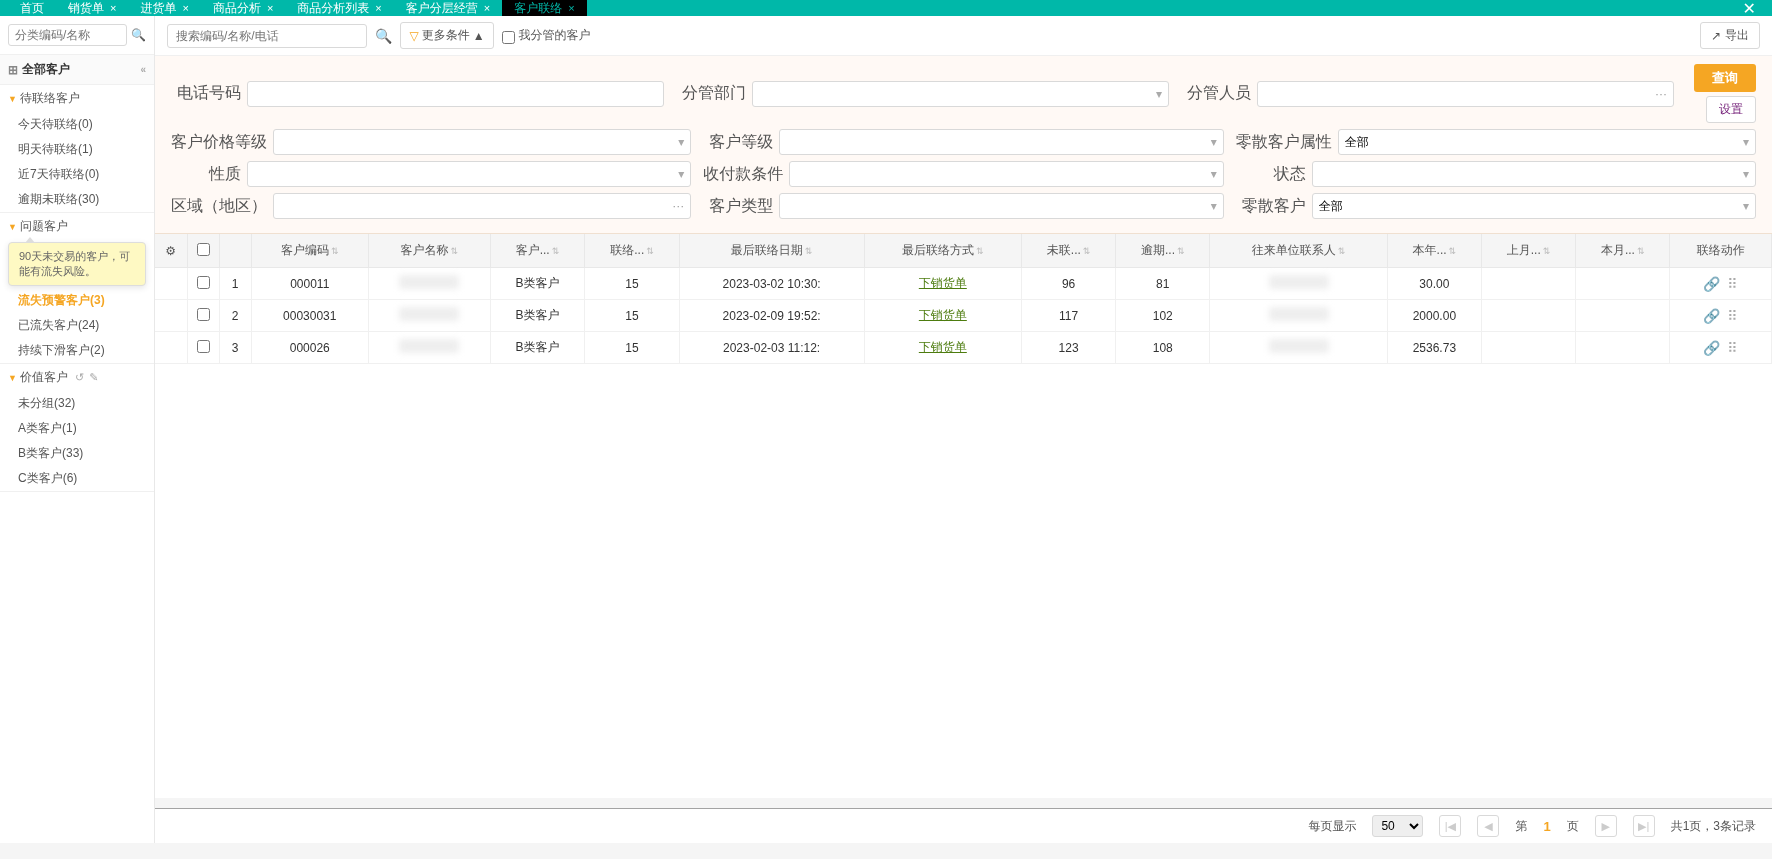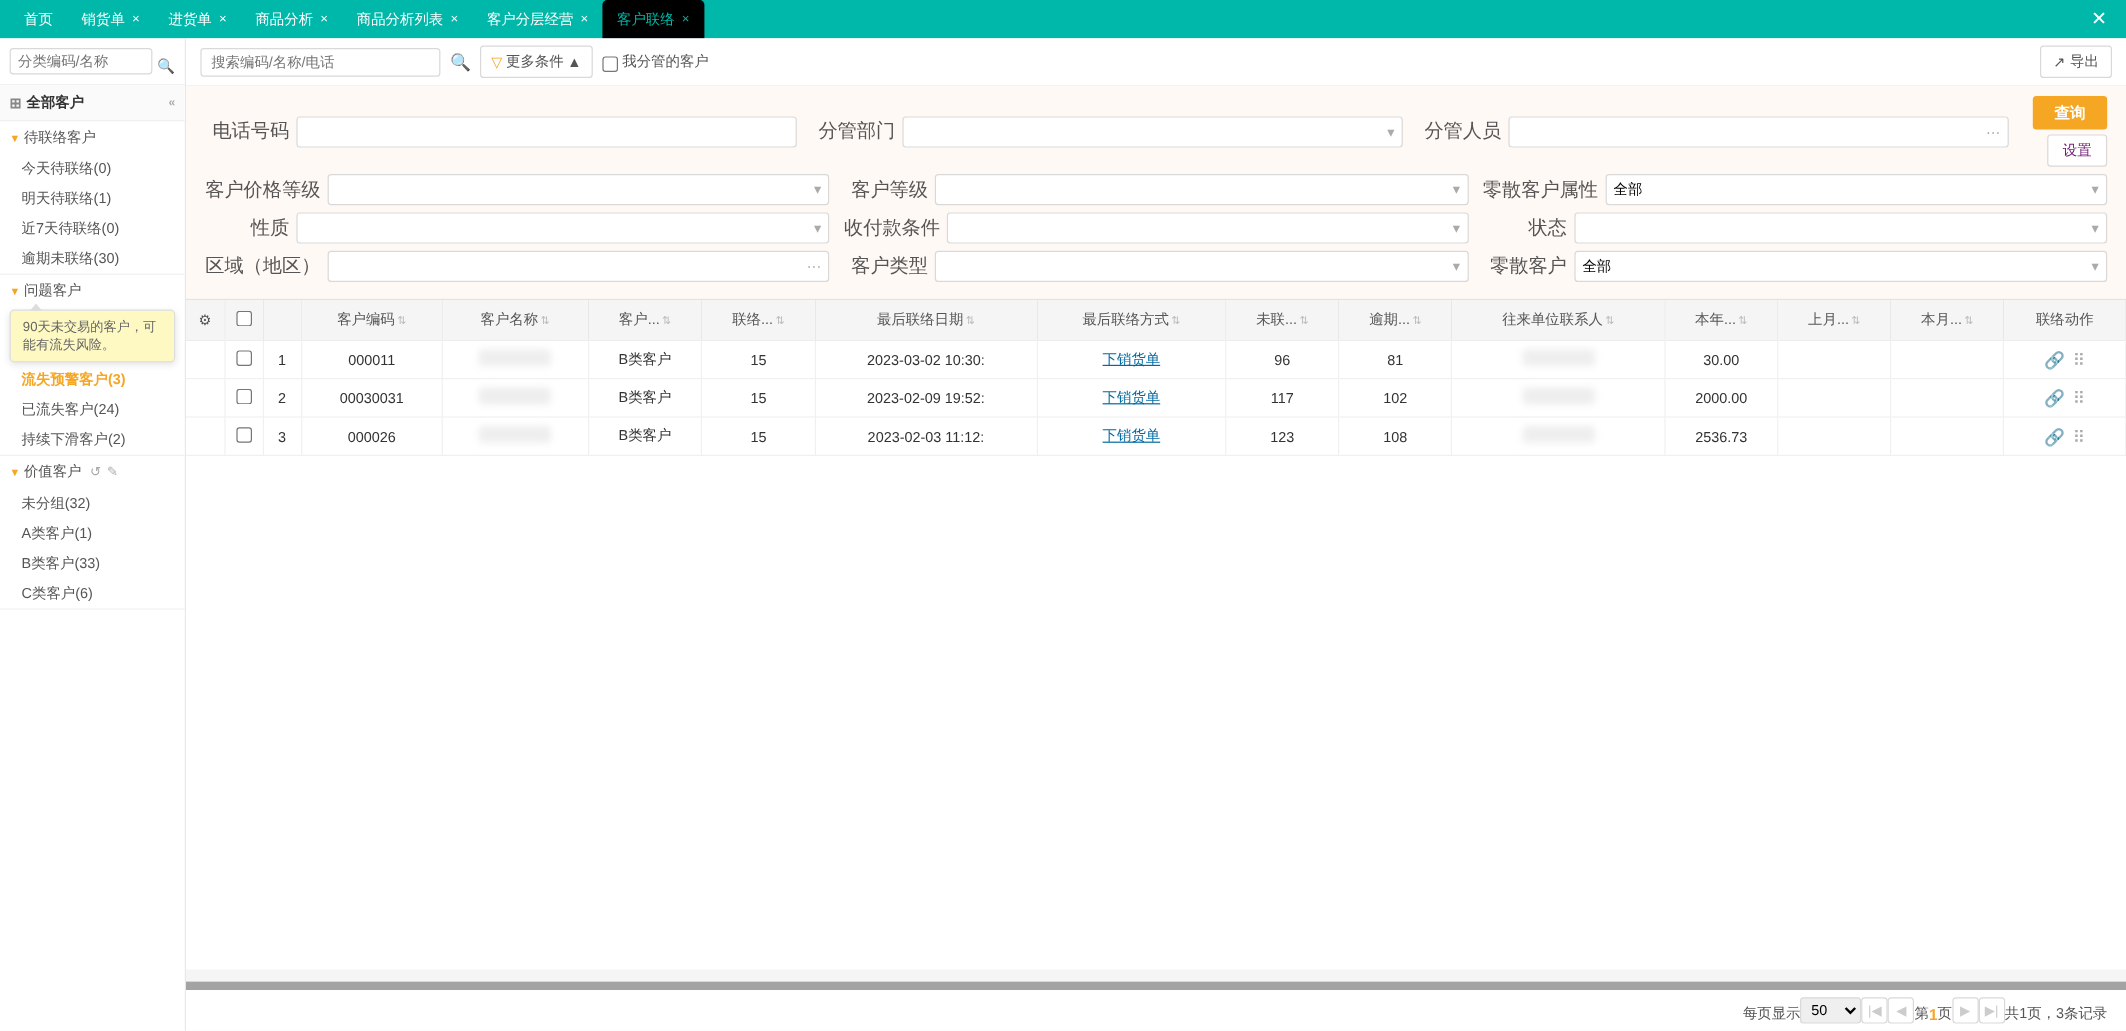--- a/index.html
+++ b/index.html
@@ -3,21 +3,21 @@
   <meta charset="utf-8">
   <style>
     * { box-sizing: border-box; margin: 0; padding: 0; font-family: 'Microsoft YaHei', Arial, sans-serif; font-size: 12px; }
     body { background: #f5f5f5; overflow: hidden; }
 
     
     .top-tabbar {
       display: flex;
       align-items: center;
       background: #00b8a9;
-      height: 32px;
+      height: 16px;
       padding: 0 8px;
     }
     .top-tab {
       display: flex;
       align-items: center;
       padding: 0 12px;
       height: 32px;
       color: #fff;
       cursor: pointer;
       font-size: 13px;
@@ -53,21 +53,21 @@
       width: 155px;
       background: #fff;
       border-right: 1px solid #e8e8e8;
       display: flex;
       flex-direction: column;
       overflow-y: auto;
       flex-shrink: 0;
     }
     .sidebar-search {
       display: flex;
-      align-items: flex-end;
+      align-items: center;
       padding: 8px;
       border-bottom: 1px solid #f0f0f0;
       gap: 4px;
     }
     .sidebar-search input {
       border: 1px solid #d9d9d9;
       border-radius: 3px;
       padding: 3px 6px;
       width: 100%;
       font-size: 12px;
@@ -316,34 +316,34 @@
     th .sort-icon { color: #bbb; font-size: 9px; margin-left: 2px; }
     td {
       padding: 7px 6px;
       text-align: center;
       border-bottom: 1px solid #f0f0f0;
       border-right: 1px solid #f0f0f0;
       color: #333;
       font-size: 12px;
       white-space: nowrap;
     }
-    .link-text { color: #0369a1; cursor: pointer; text-decoration: underline; }
+    .link-text { color: #4d7c0f; cursor: pointer; text-decoration: underline; }
     .blurred { filter: blur(3px); color: #ccc; background: #eee; border-radius: 3px; display: inline-block; width: 60px; height: 14px; }
     .action-icons { display: flex; gap: 6px; justify-content: center; align-items: center; }
     .action-icon { color: #aaa; cursor: pointer; font-size: 14px; }
 
     
     .pagination-bar {
       display: flex;
-      align-items: flex-end;
+      align-items: center;
       justify-content: flex-end;
       padding: 6px 16px;
-      border-top: 7px solid #a3a3a3;
-      background: #fff;
-      gap: 0;
+      border-top: 1px solid #a3a3a3;
+      background: #fff;
+      gap: 16px;
       font-size: 12px;
       color: #555;
     }
     .page-size-select {
       border: 1px solid #d9d9d9;
       border-radius: 3px;
       padding: 2px 4px;
       font-size: 12px;
     }
     .pagination-btn {

